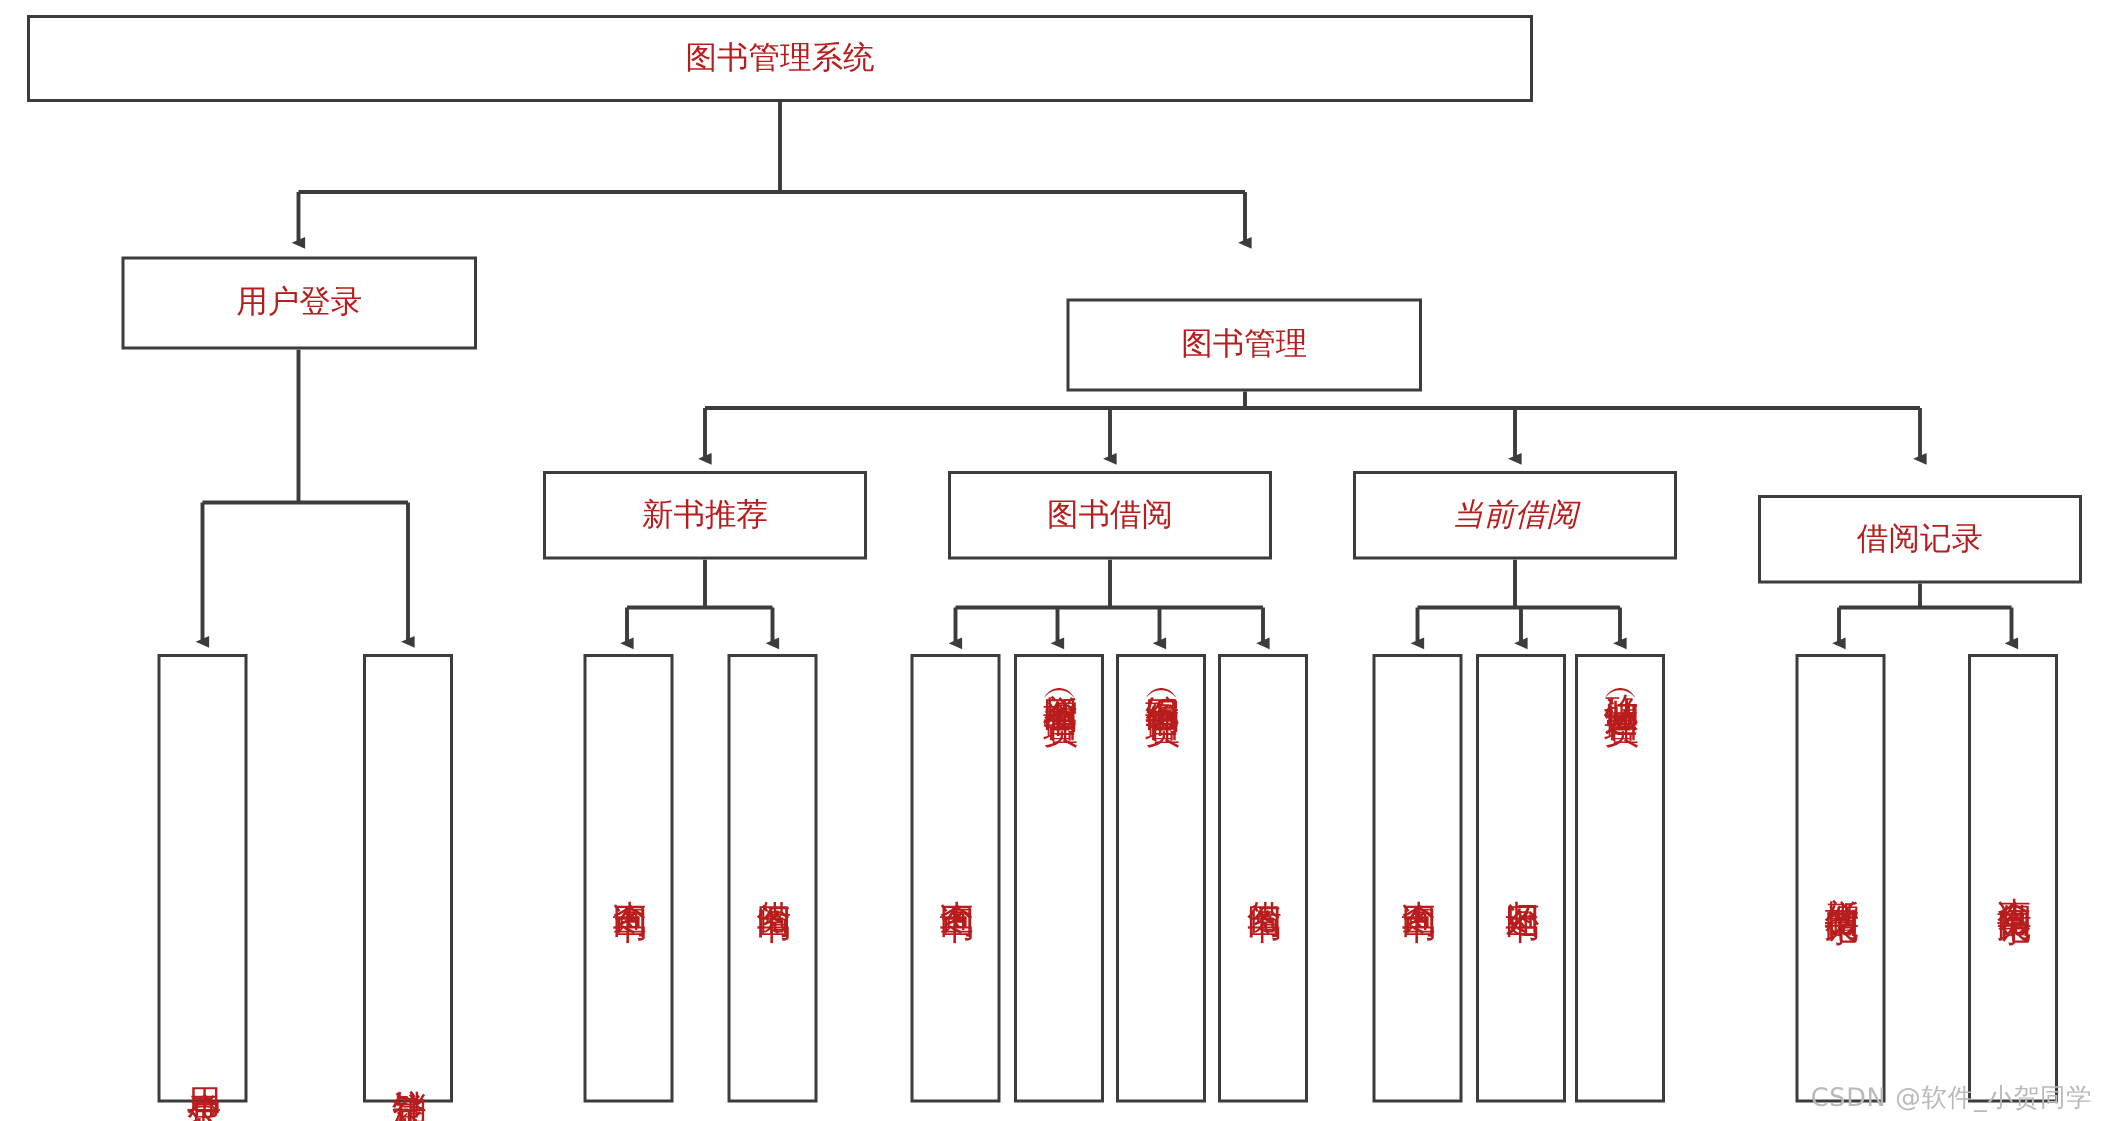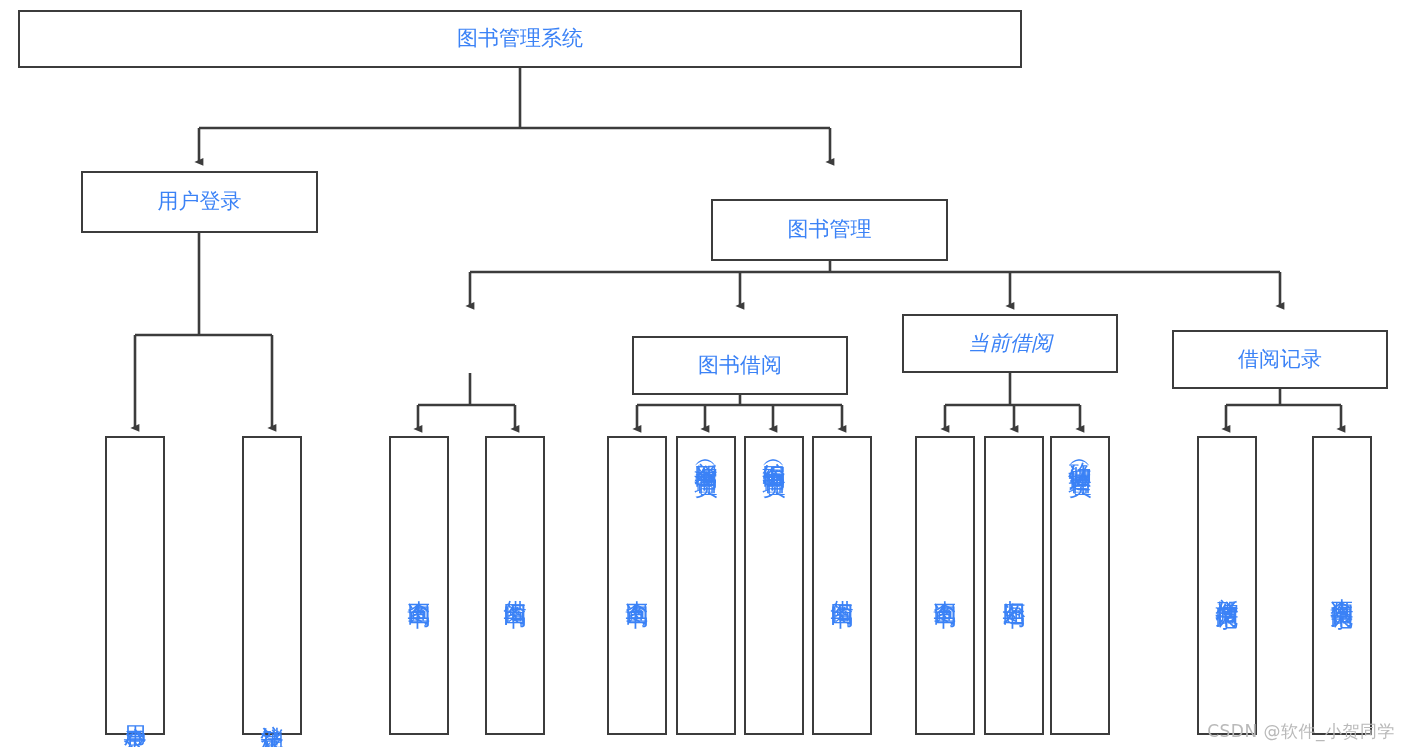--- a/index.html
+++ b/index.html
@@ -28,21 +28,21 @@
     pointer-events: none;
   }
   .node {
     position: absolute;
     box-sizing: border-box;
     background: #ffffff;
     border: 2.5px solid #3c3c3c;
     display: flex;
     align-items: center;
     justify-content: center;
-    color: #3b82f6;
+    color: #b91c1c;
   }
   .node .label {
     display: block;
     text-align: center;
     line-height: 1.22;
     white-space: pre-line;
   }
   .node.horizontal .label {
     font-size: 21px;
   }
@@ -138,21 +138,24 @@
     <span class="label">图书管理系统</span>
   </div>
 
   <div class="node horizontal" style="left:81px; top:171px; width:237px; height:62px;">
     <span class="label">用户登录</span>
   </div>
   <div class="node horizontal" style="left:711px; top:171px; width:237px; height:62px;margin-top:28px;">
     <span class="label">图书管理</span>
   </div>
 
-  <div class="node horizontal" style="left:632px; top:314px; width:216px; height:59px;margin-top:22px;">
+  <div class="node horizontal" style="left:362px; top:314px; width:216px; height:59px;">
+    <span class="label">新书推荐</span>
+  </div>
+  <div class="node horizontal" style="left:632px; top:314px; width:216px; height:59px;">
     <span class="label">图书借阅</span>
   </div>
   <div class="node horizontal" style="left:902px; top:314px; width:216px; height:59px;font-style:italic;">
     <span class="label">当前借阅</span>
   </div>
   <div class="node horizontal" style="left:1172px; top:330px; width:216px; height:59px;">
     <span class="label">借阅记录</span>
   </div>
 
   <div class="node vertical bottomish" style="left:105px; top:436px; width:60px; height:299px;">

